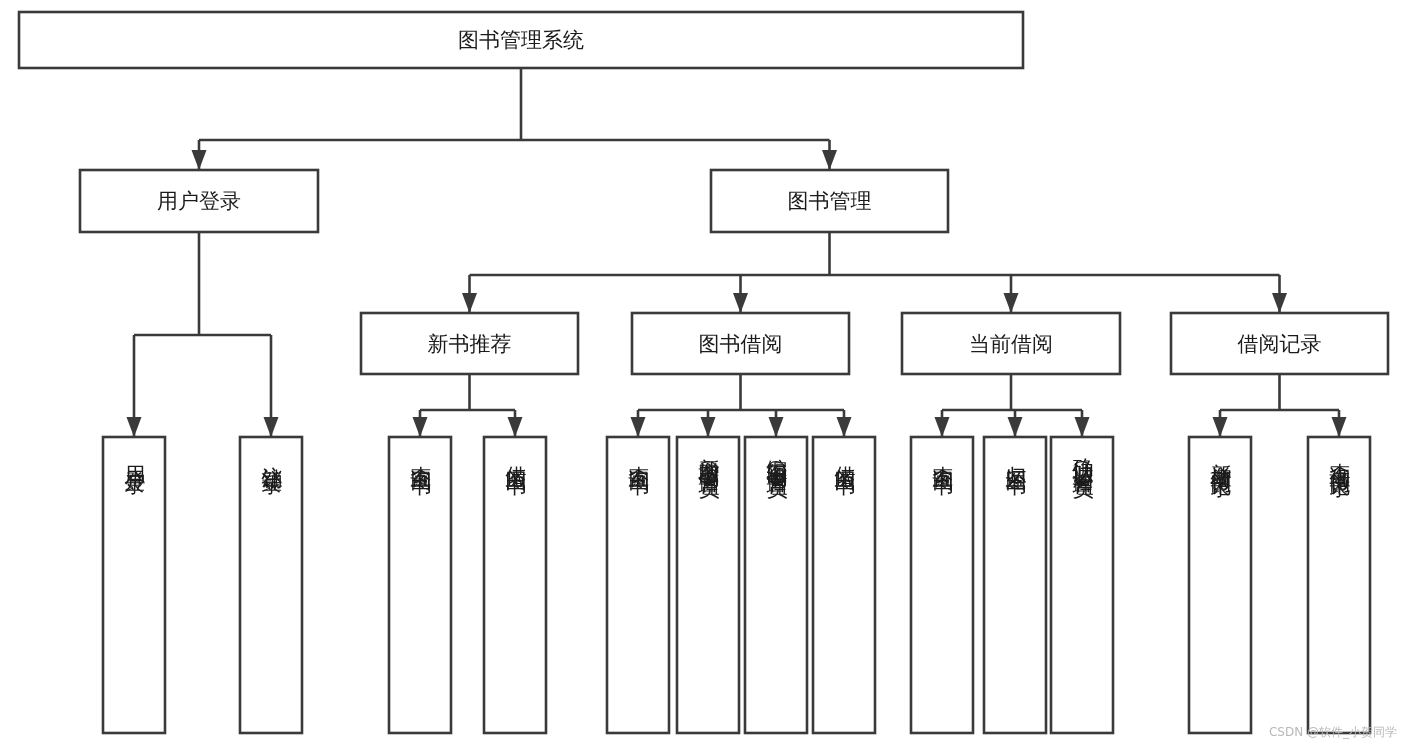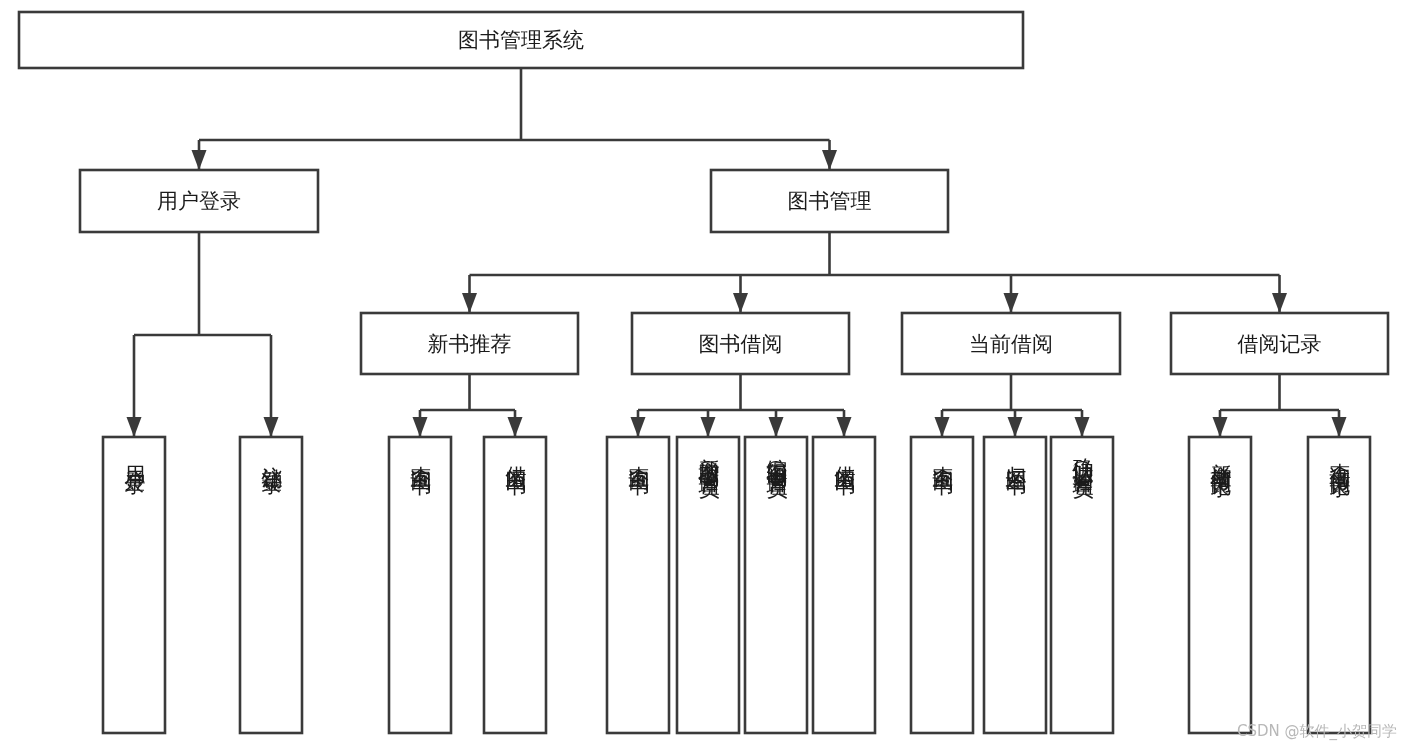--- a/index.html
+++ b/index.html
@@ -56,21 +56,21 @@
     text-anchor: middle;
     dominant-baseline: middle;
     writing-mode: vertical-rl;
     letter-spacing: 3px;
   }
   .watermark-text {
     position: absolute;
     right: 8px;
     bottom: 6px;
     font-family: "DejaVu Sans", "Liberation Sans", sans-serif;
-    font-size: 15px;
+    font-size: 12px;
     color: #b8b8b8;
     white-space: nowrap;
     user-select: none;
   }
 </style>
 </head>
 <body>
 
 <div id="diagram-root">
 

